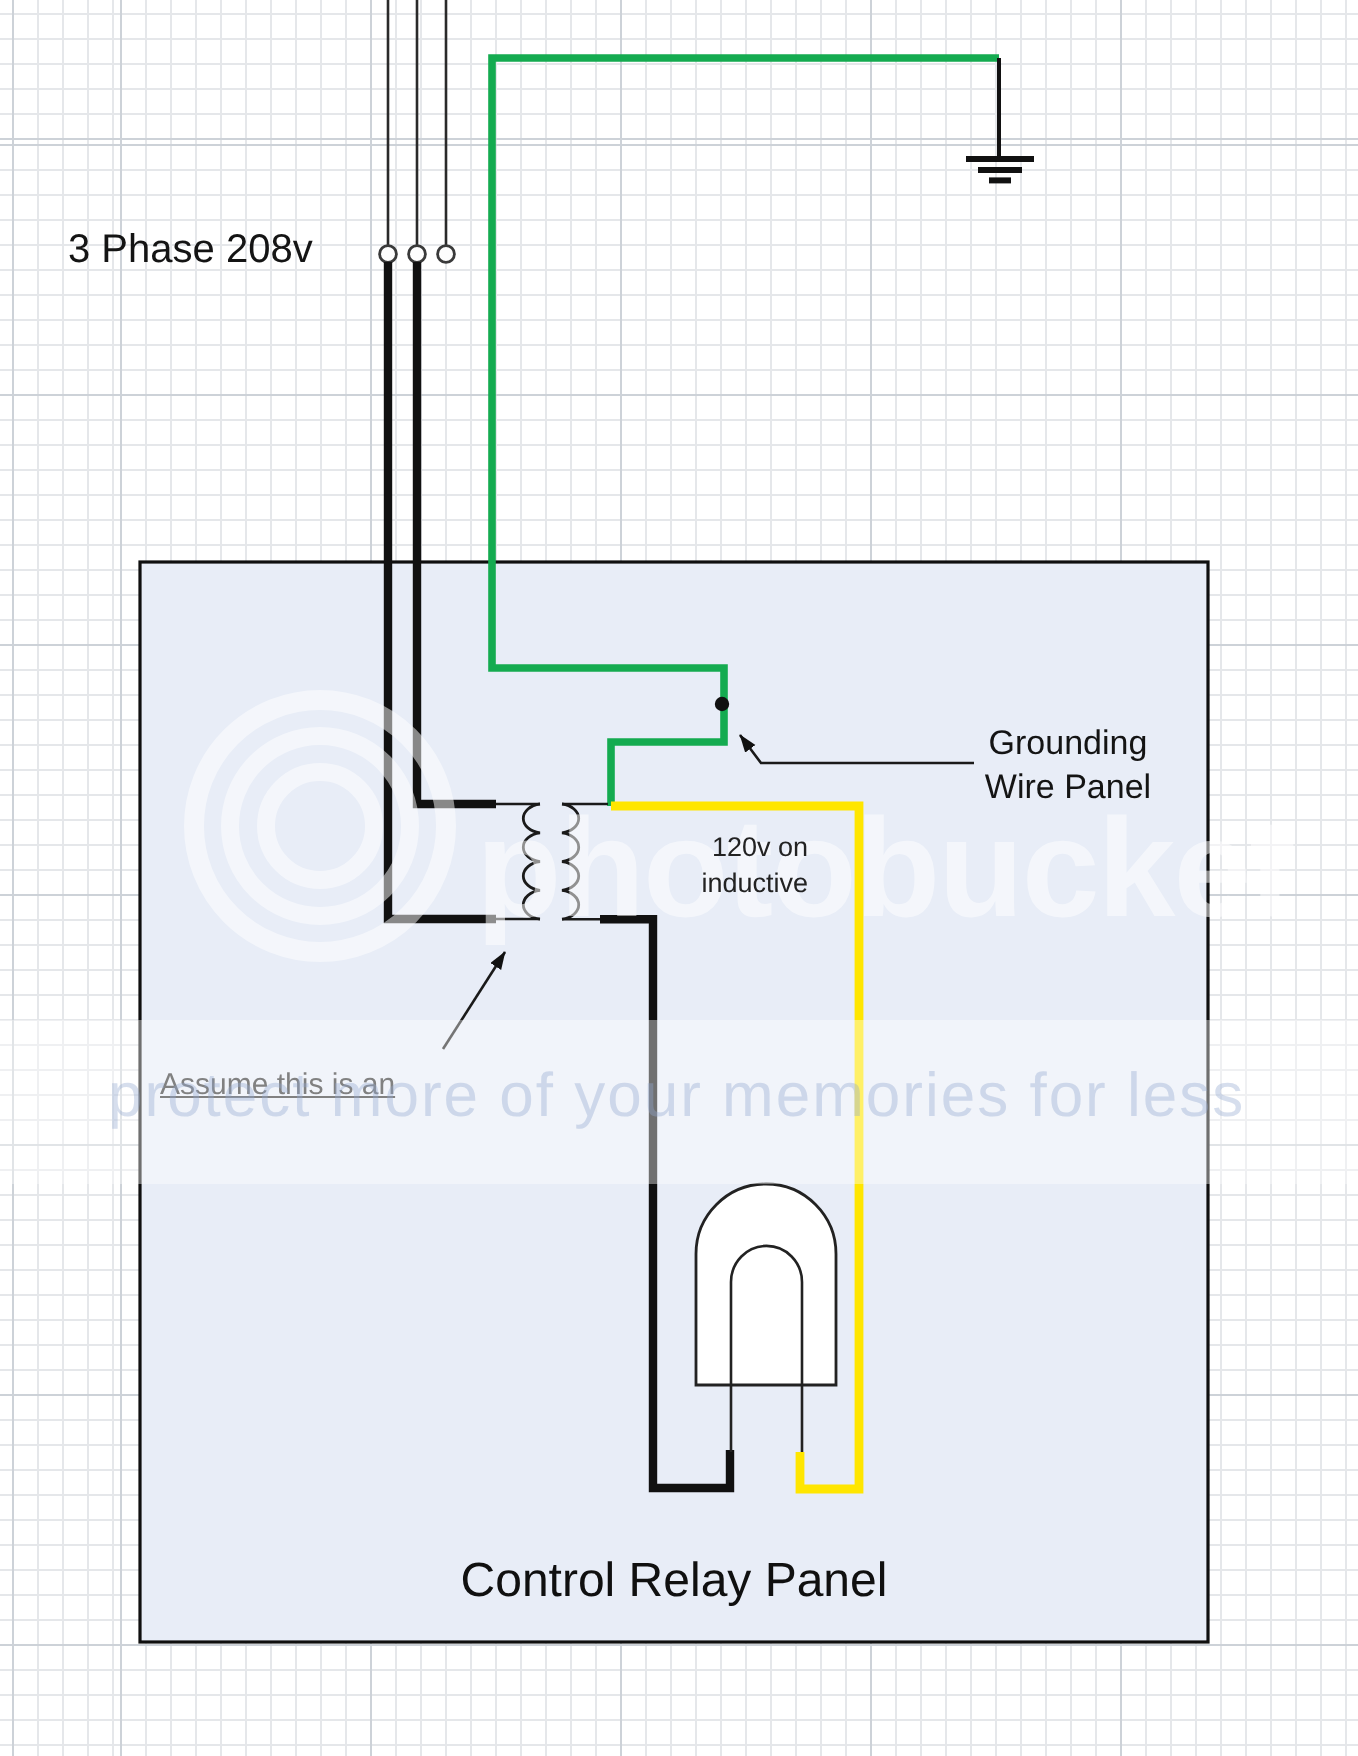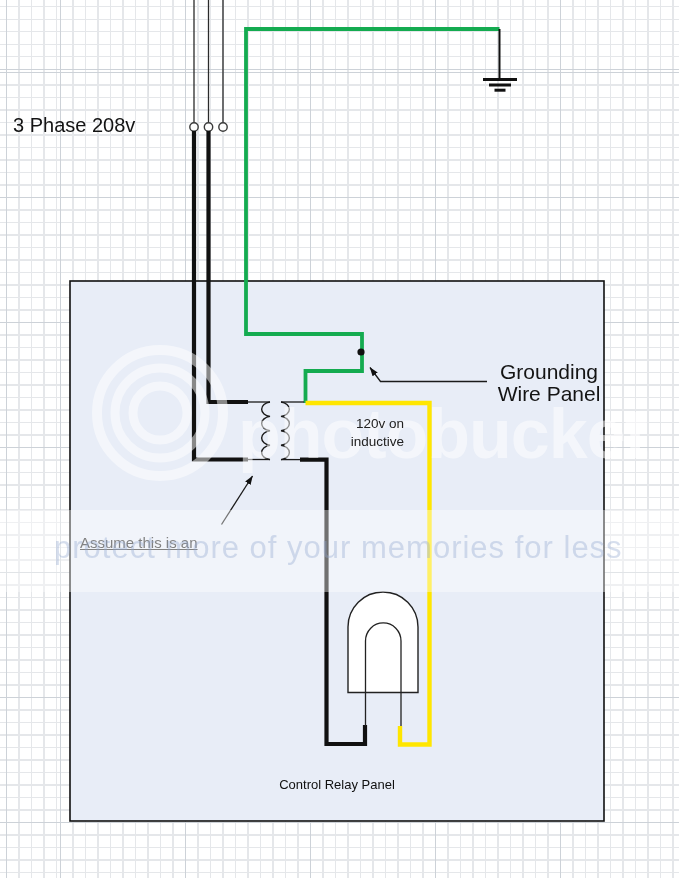--- a/index.html
+++ b/index.html
@@ -11,29 +11,29 @@
     background-color:#ffffff;
     background-image:
       repeating-linear-gradient(to right, #cdd2d8 0 1px, transparent 1px 125px),
       repeating-linear-gradient(to bottom, #cdd2d8 0 1px, transparent 1px 125px),
       repeating-linear-gradient(to right, #e5e7ea 0 1px, transparent 1px 12.5px),
       repeating-linear-gradient(to bottom, #e5e7ea 0 1px, transparent 1px 12.5px);
     background-position:60px 0, 0 72px, 60px 0, 0 72px;
   }
   #wires-svg{position:absolute;left:0;top:0;z-index:2;}
   .label{position:absolute;color:#141414;}
-  #phase-label{left:13px;top:114px;font-size:20px;z-index:5;}
-  #grounding-label{left:487px;top:361px;width:124px;text-align:center;
-    font-size:21px;line-height:21.5px;z-index:5;}
+  #phase-label{left:34px;top:114px;font-size:20px;z-index:5;}
+  #grounding-label{left:472px;top:361px;width:124px;text-align:center;
+    font-size:17px;line-height:21.5px;z-index:5;}
   #secondary-label{left:306px;top:415px;width:98px;text-align:right;
     font-size:13.5px;line-height:18px;color:#222;z-index:5;}
   #assume-label{left:80px;top:532px;width:184px;text-align:left;
     font-size:15px;line-height:22px;color:#2e2e2e;z-index:5;text-decoration:underline;}
   #panel-title{left:70px;top:777px;width:534px;text-align:center;
-    font-size:13px;color:#101010;z-index:5;}
+    font-size:24px;color:#101010;z-index:5;}
   #wm-logo-text{position:absolute;left:238px;top:394px;
     font-size:70px;font-weight:bold;letter-spacing:-1px;
     color:rgba(255,255,255,0.52);z-index:4;white-space:nowrap;}
   
   #wm-band{position:absolute;left:0;top:510px;width:679px;height:82px;
     background:rgba(255,255,255,0.40);z-index:6;pointer-events:none;}
   #wm-band-text{position:absolute;left:54px;top:530px;
     font-size:31px;font-weight:normal;letter-spacing:1px;white-space:nowrap;
     color:rgba(148,168,208,0.38);z-index:7;pointer-events:none;}
 </style>

